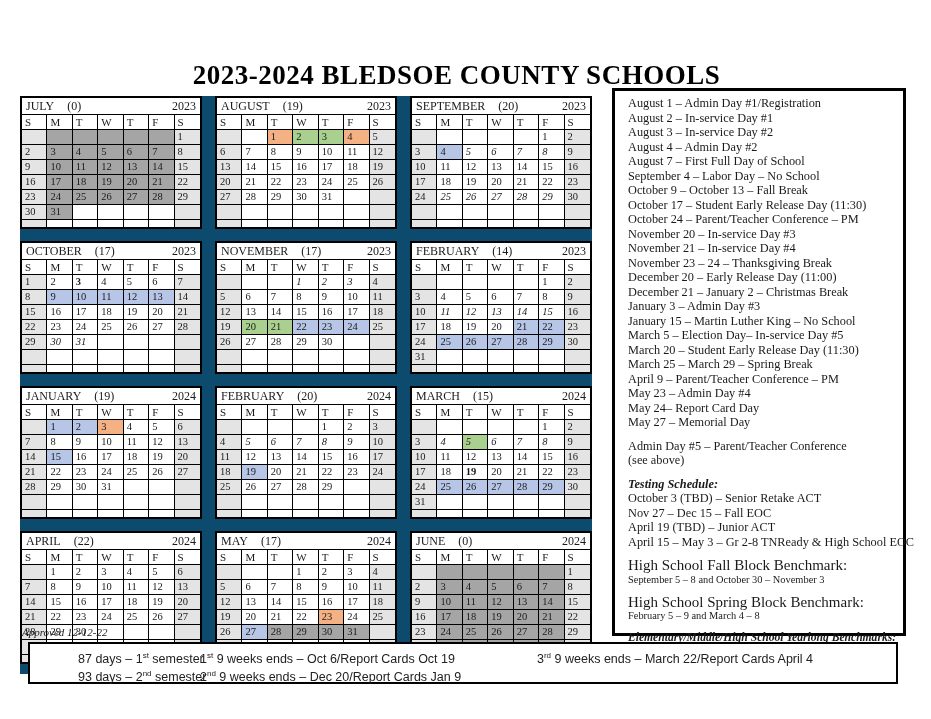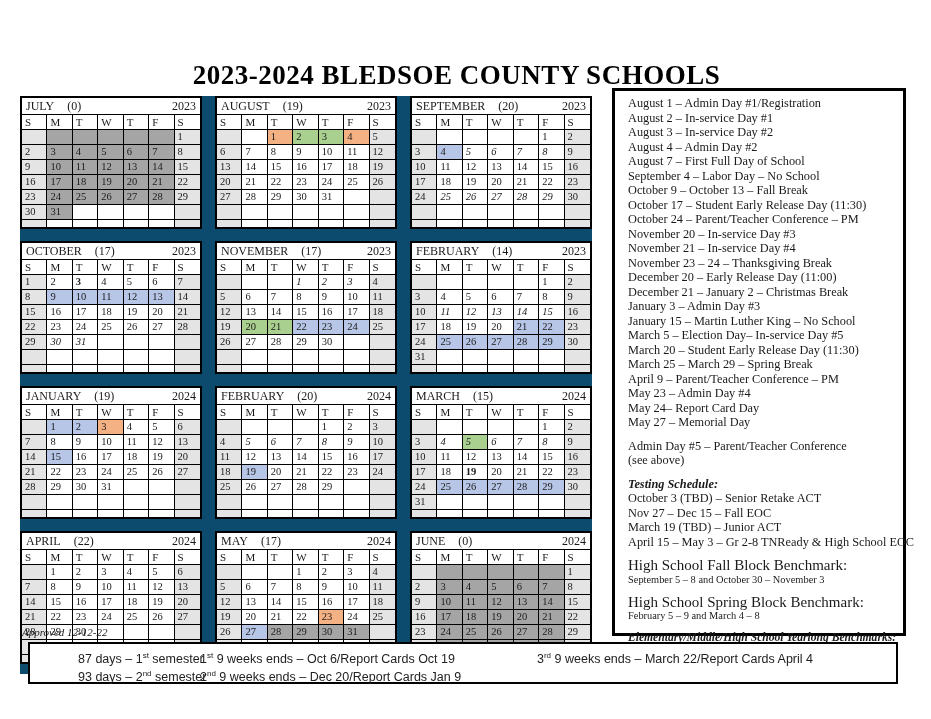--- a/index.html
+++ b/index.html
@@ -1048,21 +1048,21 @@
     <div class="lg-main">May 23 – Admin Day #4</div>
     <div class="lg-main">May 24– Report Card Day</div>
     <div class="lg-main">May 27 – Memorial Day</div>
     <div class="lg-blank"></div>
     <div class="lg-main">Admin Day #5 – Parent/Teacher Conference</div>
     <div class="lg-main">(see above)</div>
     <div class="lg-blank"></div>
     <div class="lg-ts">Testing Schedule:</div>
     <div class="lg-main">October 3 (TBD)  – Senior Retake ACT</div>
     <div class="lg-main">Nov 27 – Dec 15 – Fall EOC</div>
-    <div class="lg-main">March 19 (TBD)  – Junior ACT</div>
+    <div class="lg-main">April 19 (TBD)  – Junior ACT</div>
     <div class="lg-main">April 15 – May 3 – Gr 2-8 TNReady &amp; High School EOC</div>
     <div class="lg-blank"></div>
     <div class="lg-bh">High School Fall Block Benchmark:</div>
     <div class="lg-sub">September 5 – 8 and October 30 – November 3</div>
     <div class="lg-blank"></div>
     <div class="lg-bh">High School Spring Block Benchmark:</div>
     <div class="lg-sub">February 5 – 9  and March 4 – 8</div>
     <div class="lg-blank"></div>
     <div class="lg-bhb">Elementary/Middle/High School Yearlong Benchmarks:</div>
     <div class="lg-sub"> September 25 – 29, December 11 – 15, and March 4 - 8</div>

